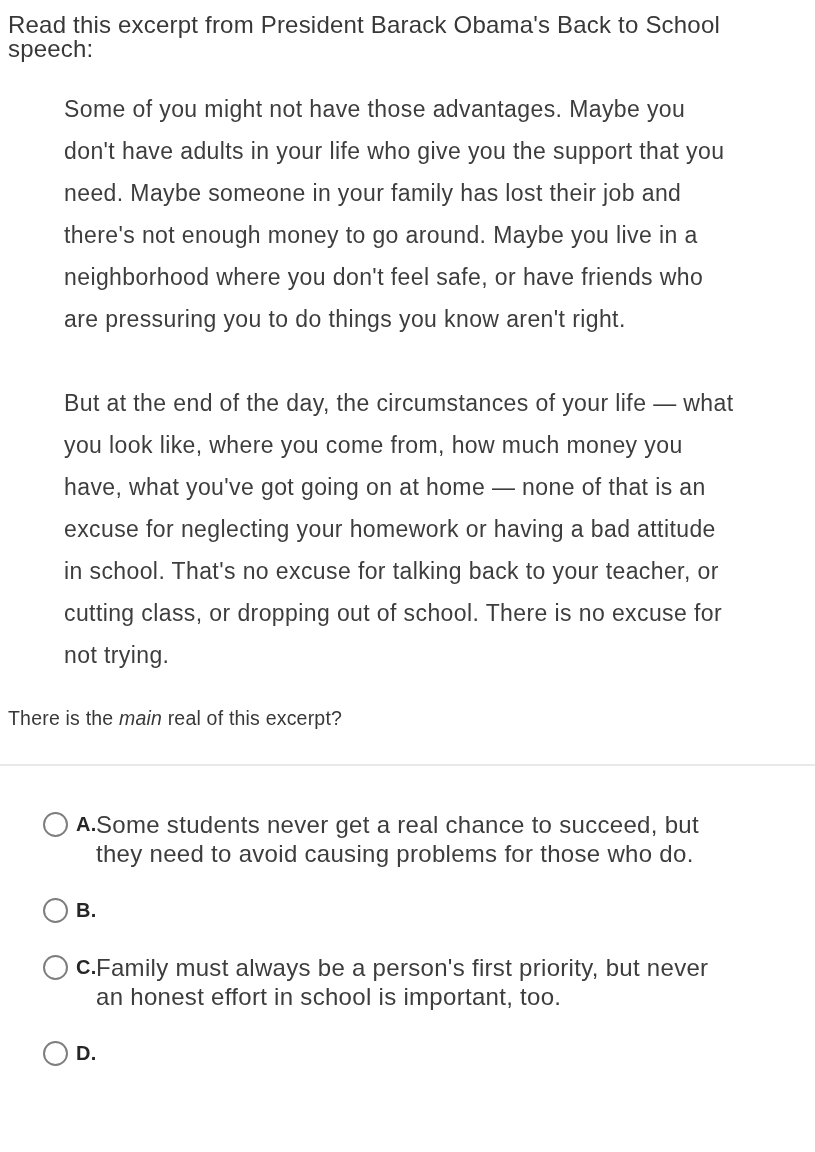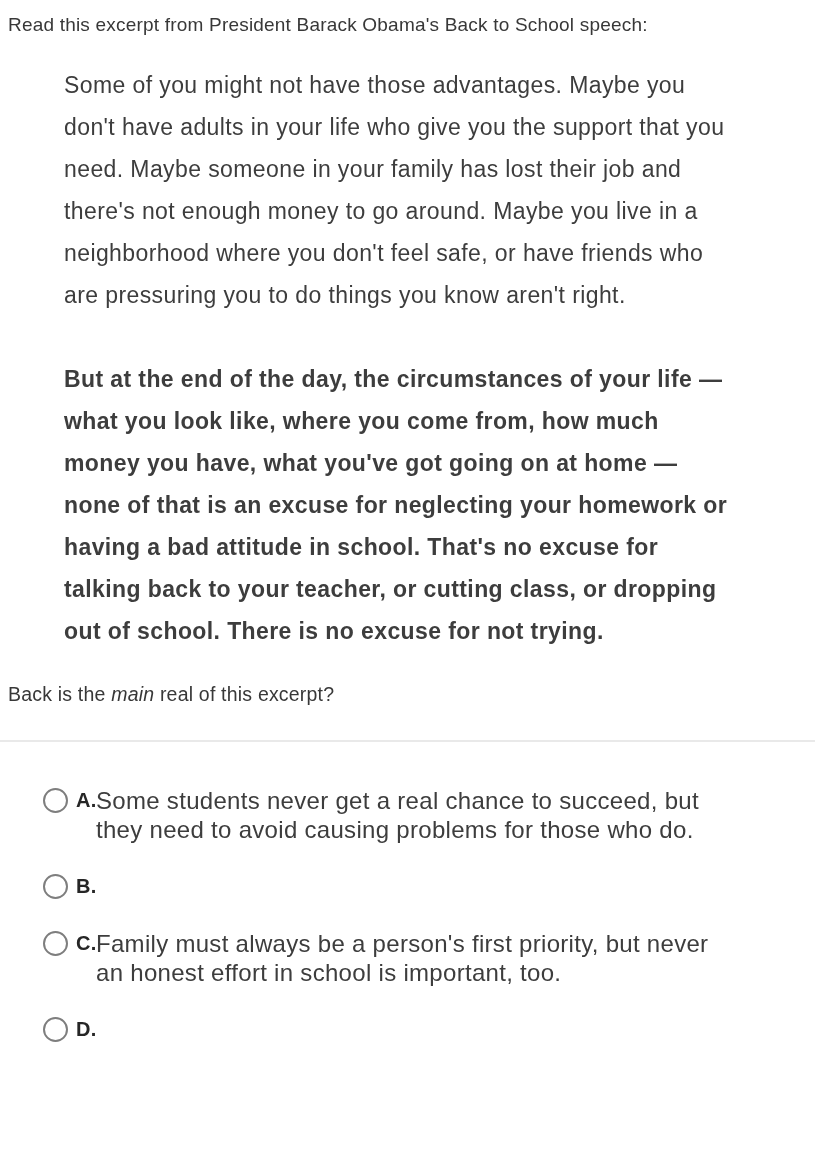--- a/index.html
+++ b/index.html
@@ -7,35 +7,35 @@
   body {
     width: 815px;
     height: 1152px;
     font-family: "Liberation Sans", sans-serif;
     color: #3d3d3d;
     overflow: hidden;
   }
 
   .prompt {
     margin: 13px 8px 0 8px;
-    font-size: 19px;
+    font-size: 24px;
     line-height: 24px;
     color: #383838;
     letter-spacing: 0.2px;
   }
 
   .excerpt {
     margin: 27px 0 0 64px;
     width: 670px;
     font-size: 23px;
     line-height: 42px;
     color: #3d3d3d;
     letter-spacing: 0.4px;
   }
-  .excerpt p + p { margin-top: 42px; font-weight: bold; }
+  .excerpt p + p { margin-top: 42px; }
 
   .question {
     margin: 30px 8px 0 8px;
     font-size: 19.5px;
     line-height: 24px;
     color: #383838;
     letter-spacing: 0.2px;
   }
   .question em { font-style: italic; }
 
@@ -89,21 +89,21 @@
 </head>
 <body>
 
 <div class="prompt">Read this excerpt from President Barack Obama's Back to School speech:</div>
 
 <div class="excerpt">
   <p>Some of you might not have those advantages. Maybe you don't have adults in your life who give you the support that you need. Maybe someone in your family has lost their job and there's not enough money to go around. Maybe you live in a neighborhood where you don't feel safe, or have friends who are pressuring you to do things you know aren't right.</p>
   <p>But at the end of the day, the circumstances of your life — what you look like, where you come from, how much money you have, what you've got going on at home — none of that is an excuse for neglecting your homework or having a bad attitude in school. That's no excuse for talking back to your teacher, or cutting class, or dropping out of school. There is no excuse for not trying.</p>
 </div>
 
-<div class="question"><span>Back is the </span><em>main</em><span> real of this excerpt?</span></div>
+<div class="question"><span>There is the </span><em>main</em><span> real of this excerpt?</span></div>
 
 <div class="divider"></div>
 
 <div class="options">
 
   <div class="option">
     <div class="radio" role="radio" aria-checked="false"></div>
     <div class="letter">A.</div>
     <div class="text">Some students never get a real chance to succeed, but they need to avoid causing problems for those who do.</div>
   </div>

